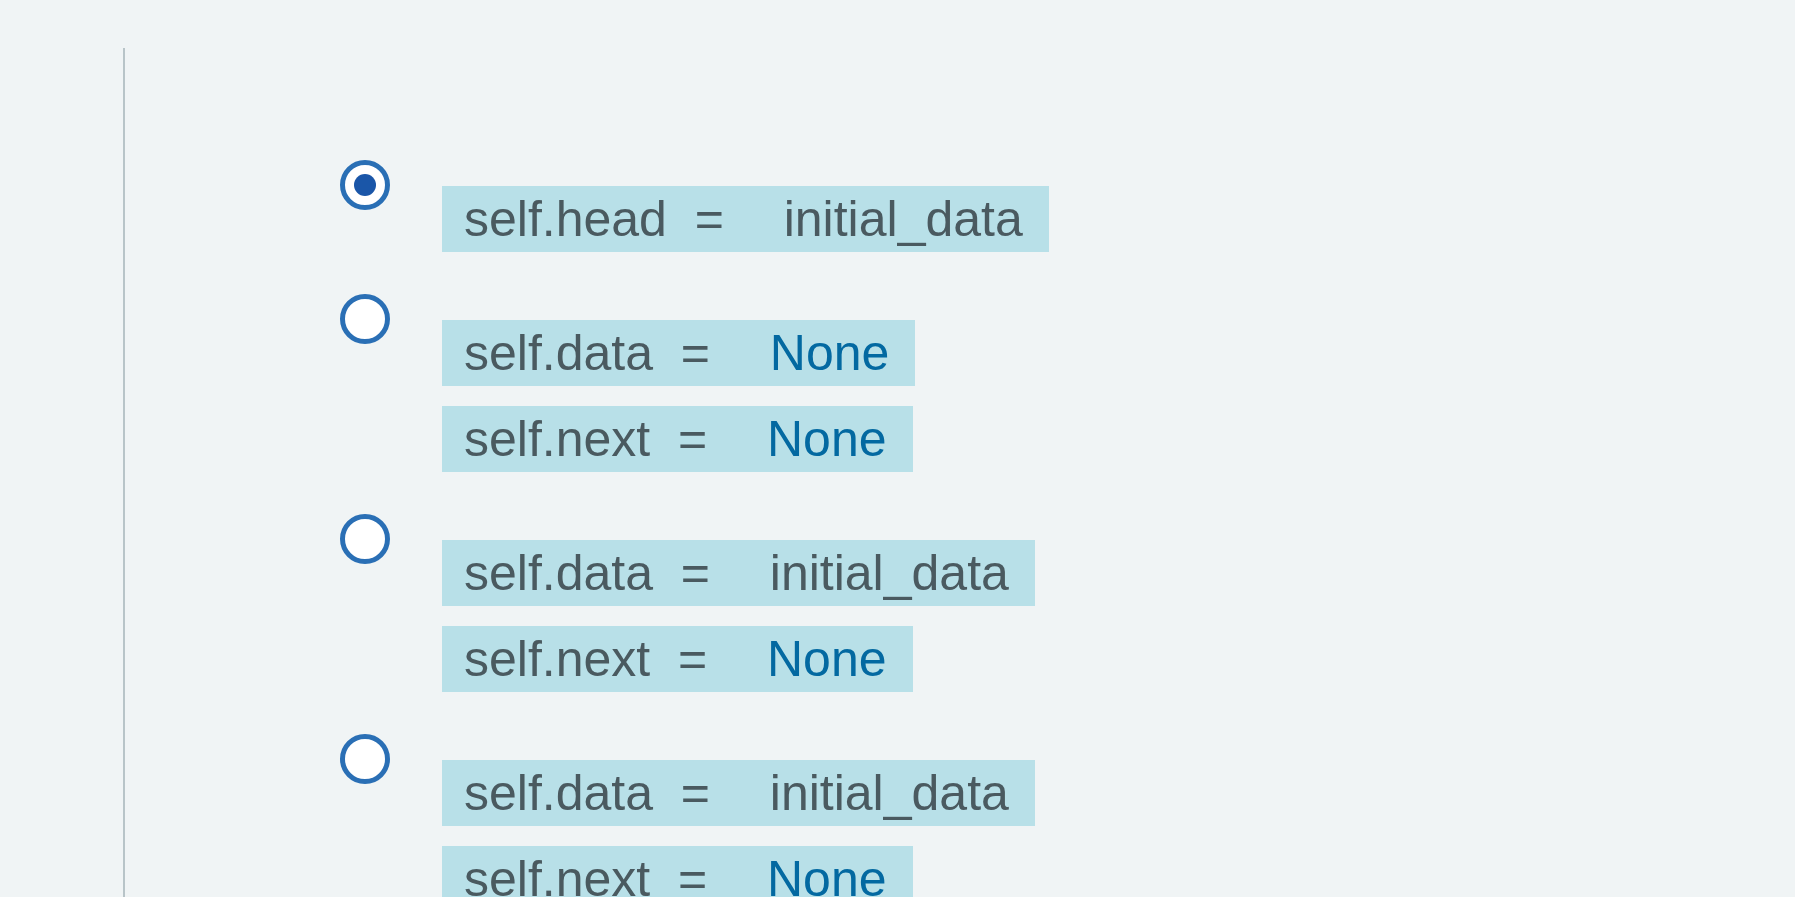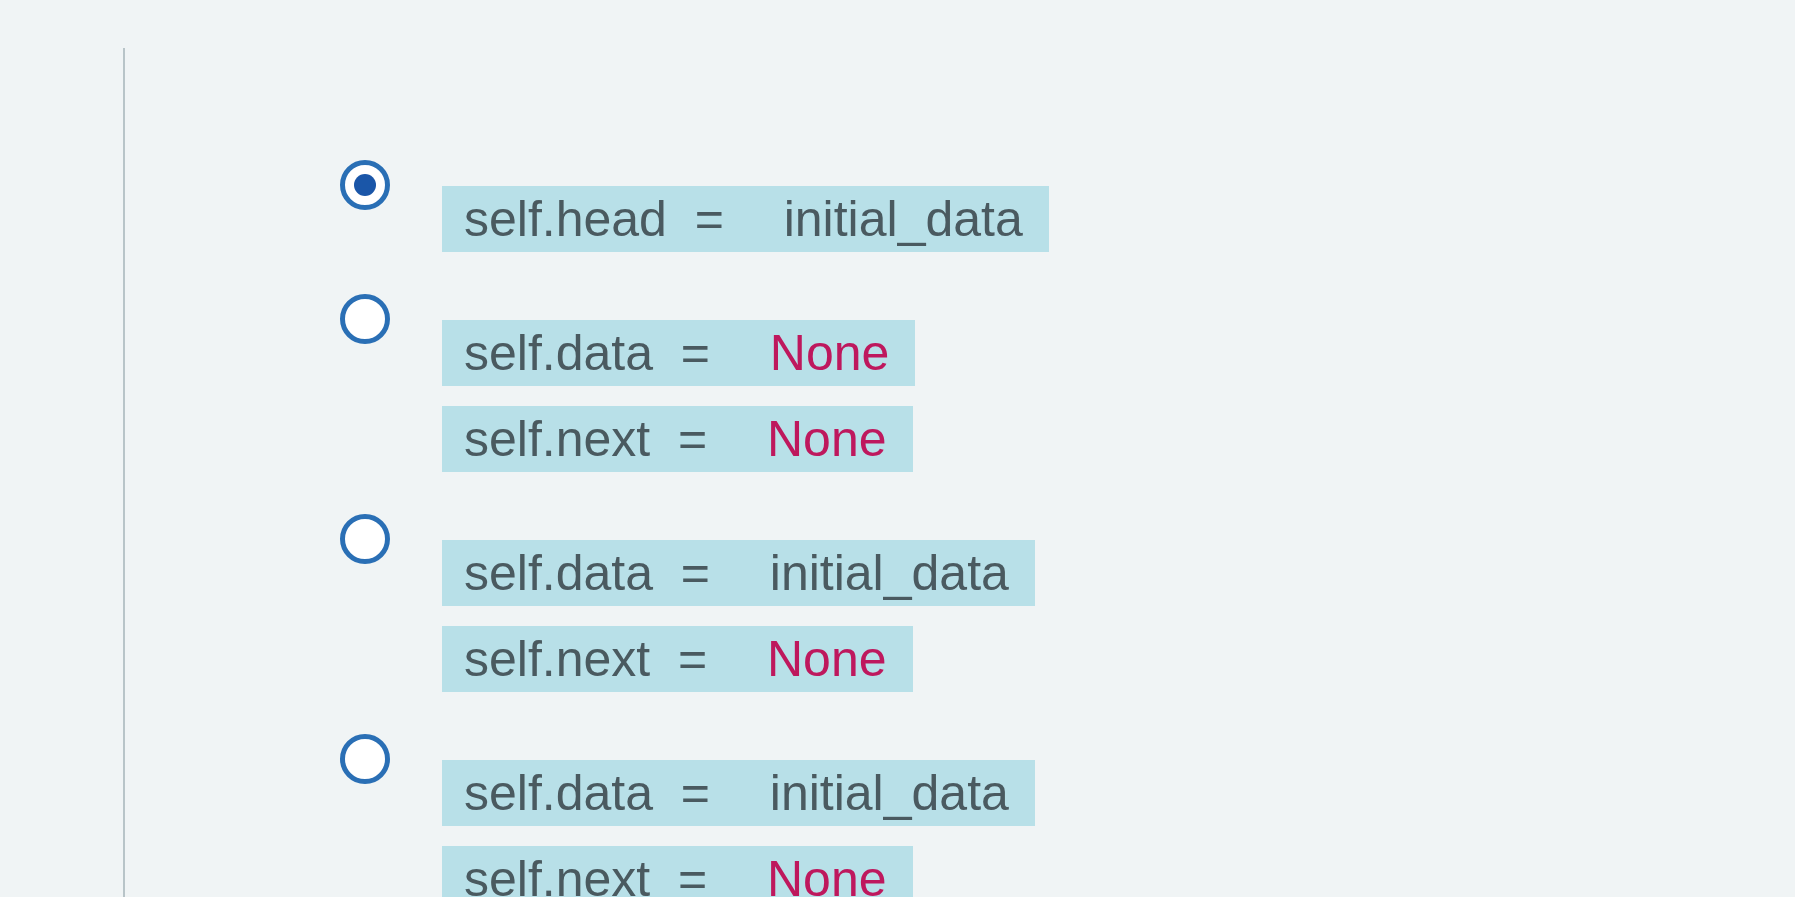--- a/index.html
+++ b/index.html
@@ -63,21 +63,21 @@
       font-family: Arial, Helvetica, sans-serif;
       font-size: 50px;
       color: #4a5a60;
       padding: 4px 10px 4px 6px;
       margin-bottom: 4px;
       display: inline-block;
       white-space: pre;
       width: fit-content;
     }
     .kw-blue {
-      color: #be185d;
+      color: #0369a1;
     }
   </style>
 </head>
 <body>
 
 <div class="sidebar-divider"></div>
 
 <div class="content">
 
   <div class="option-row">

